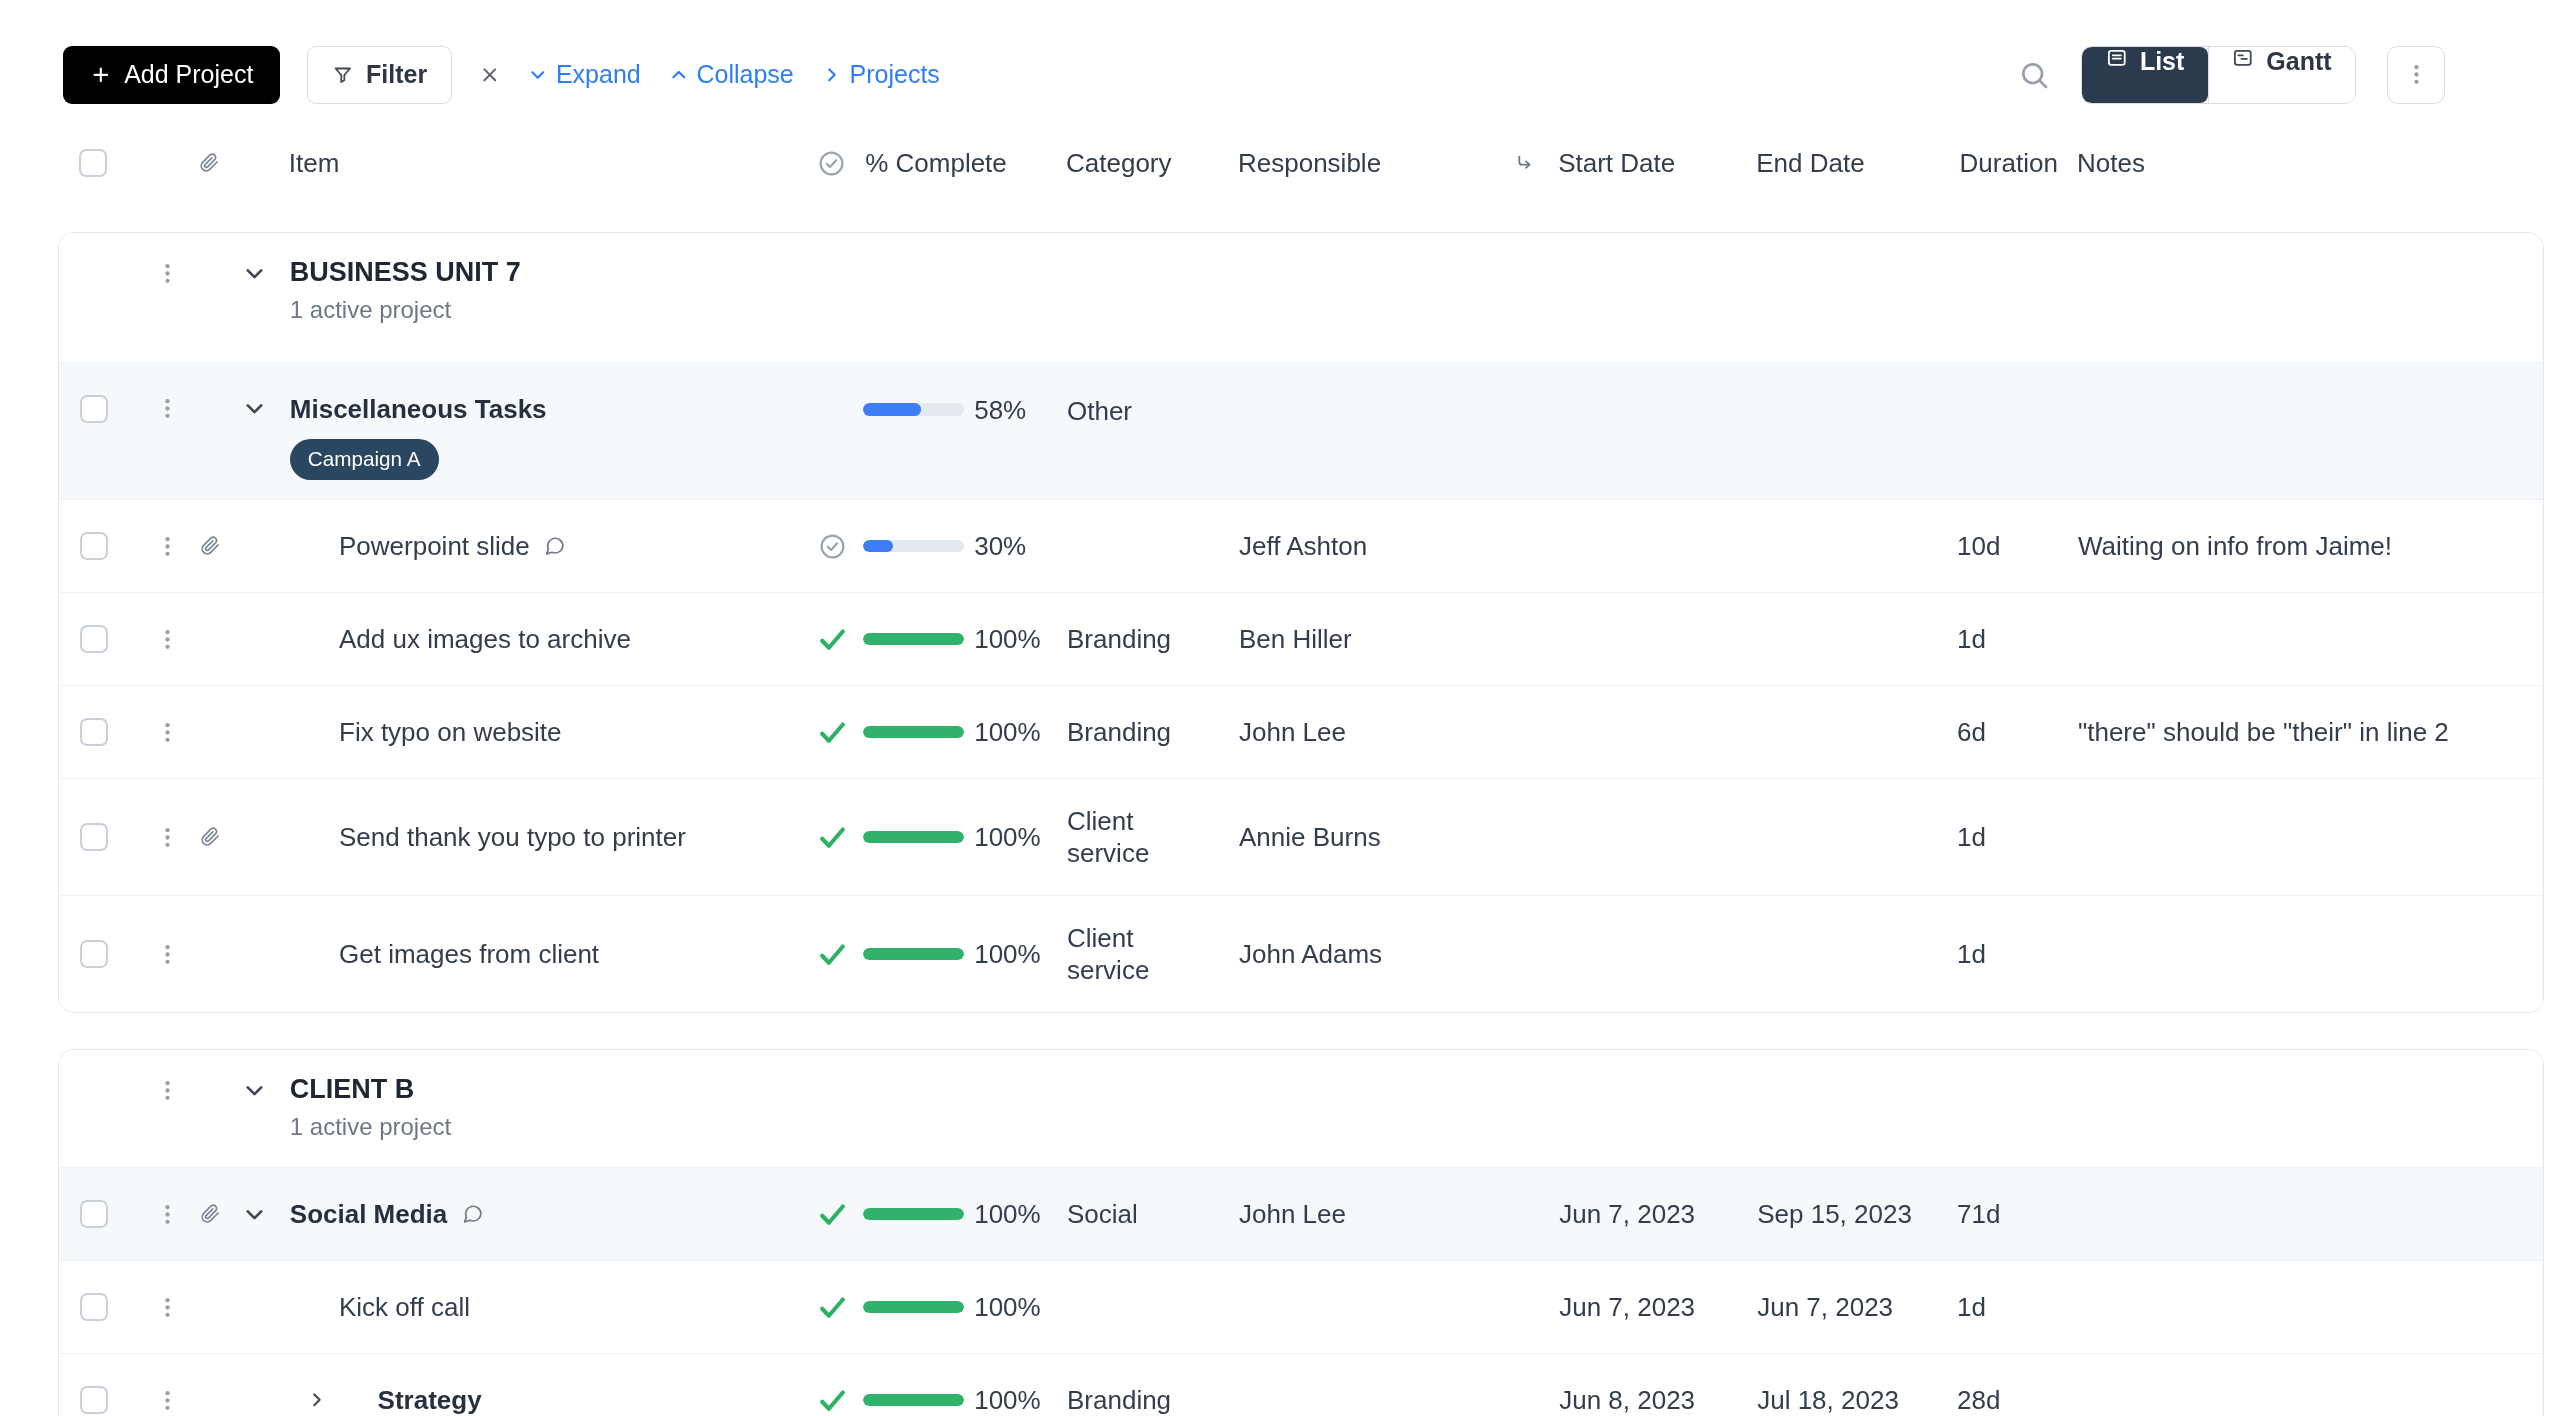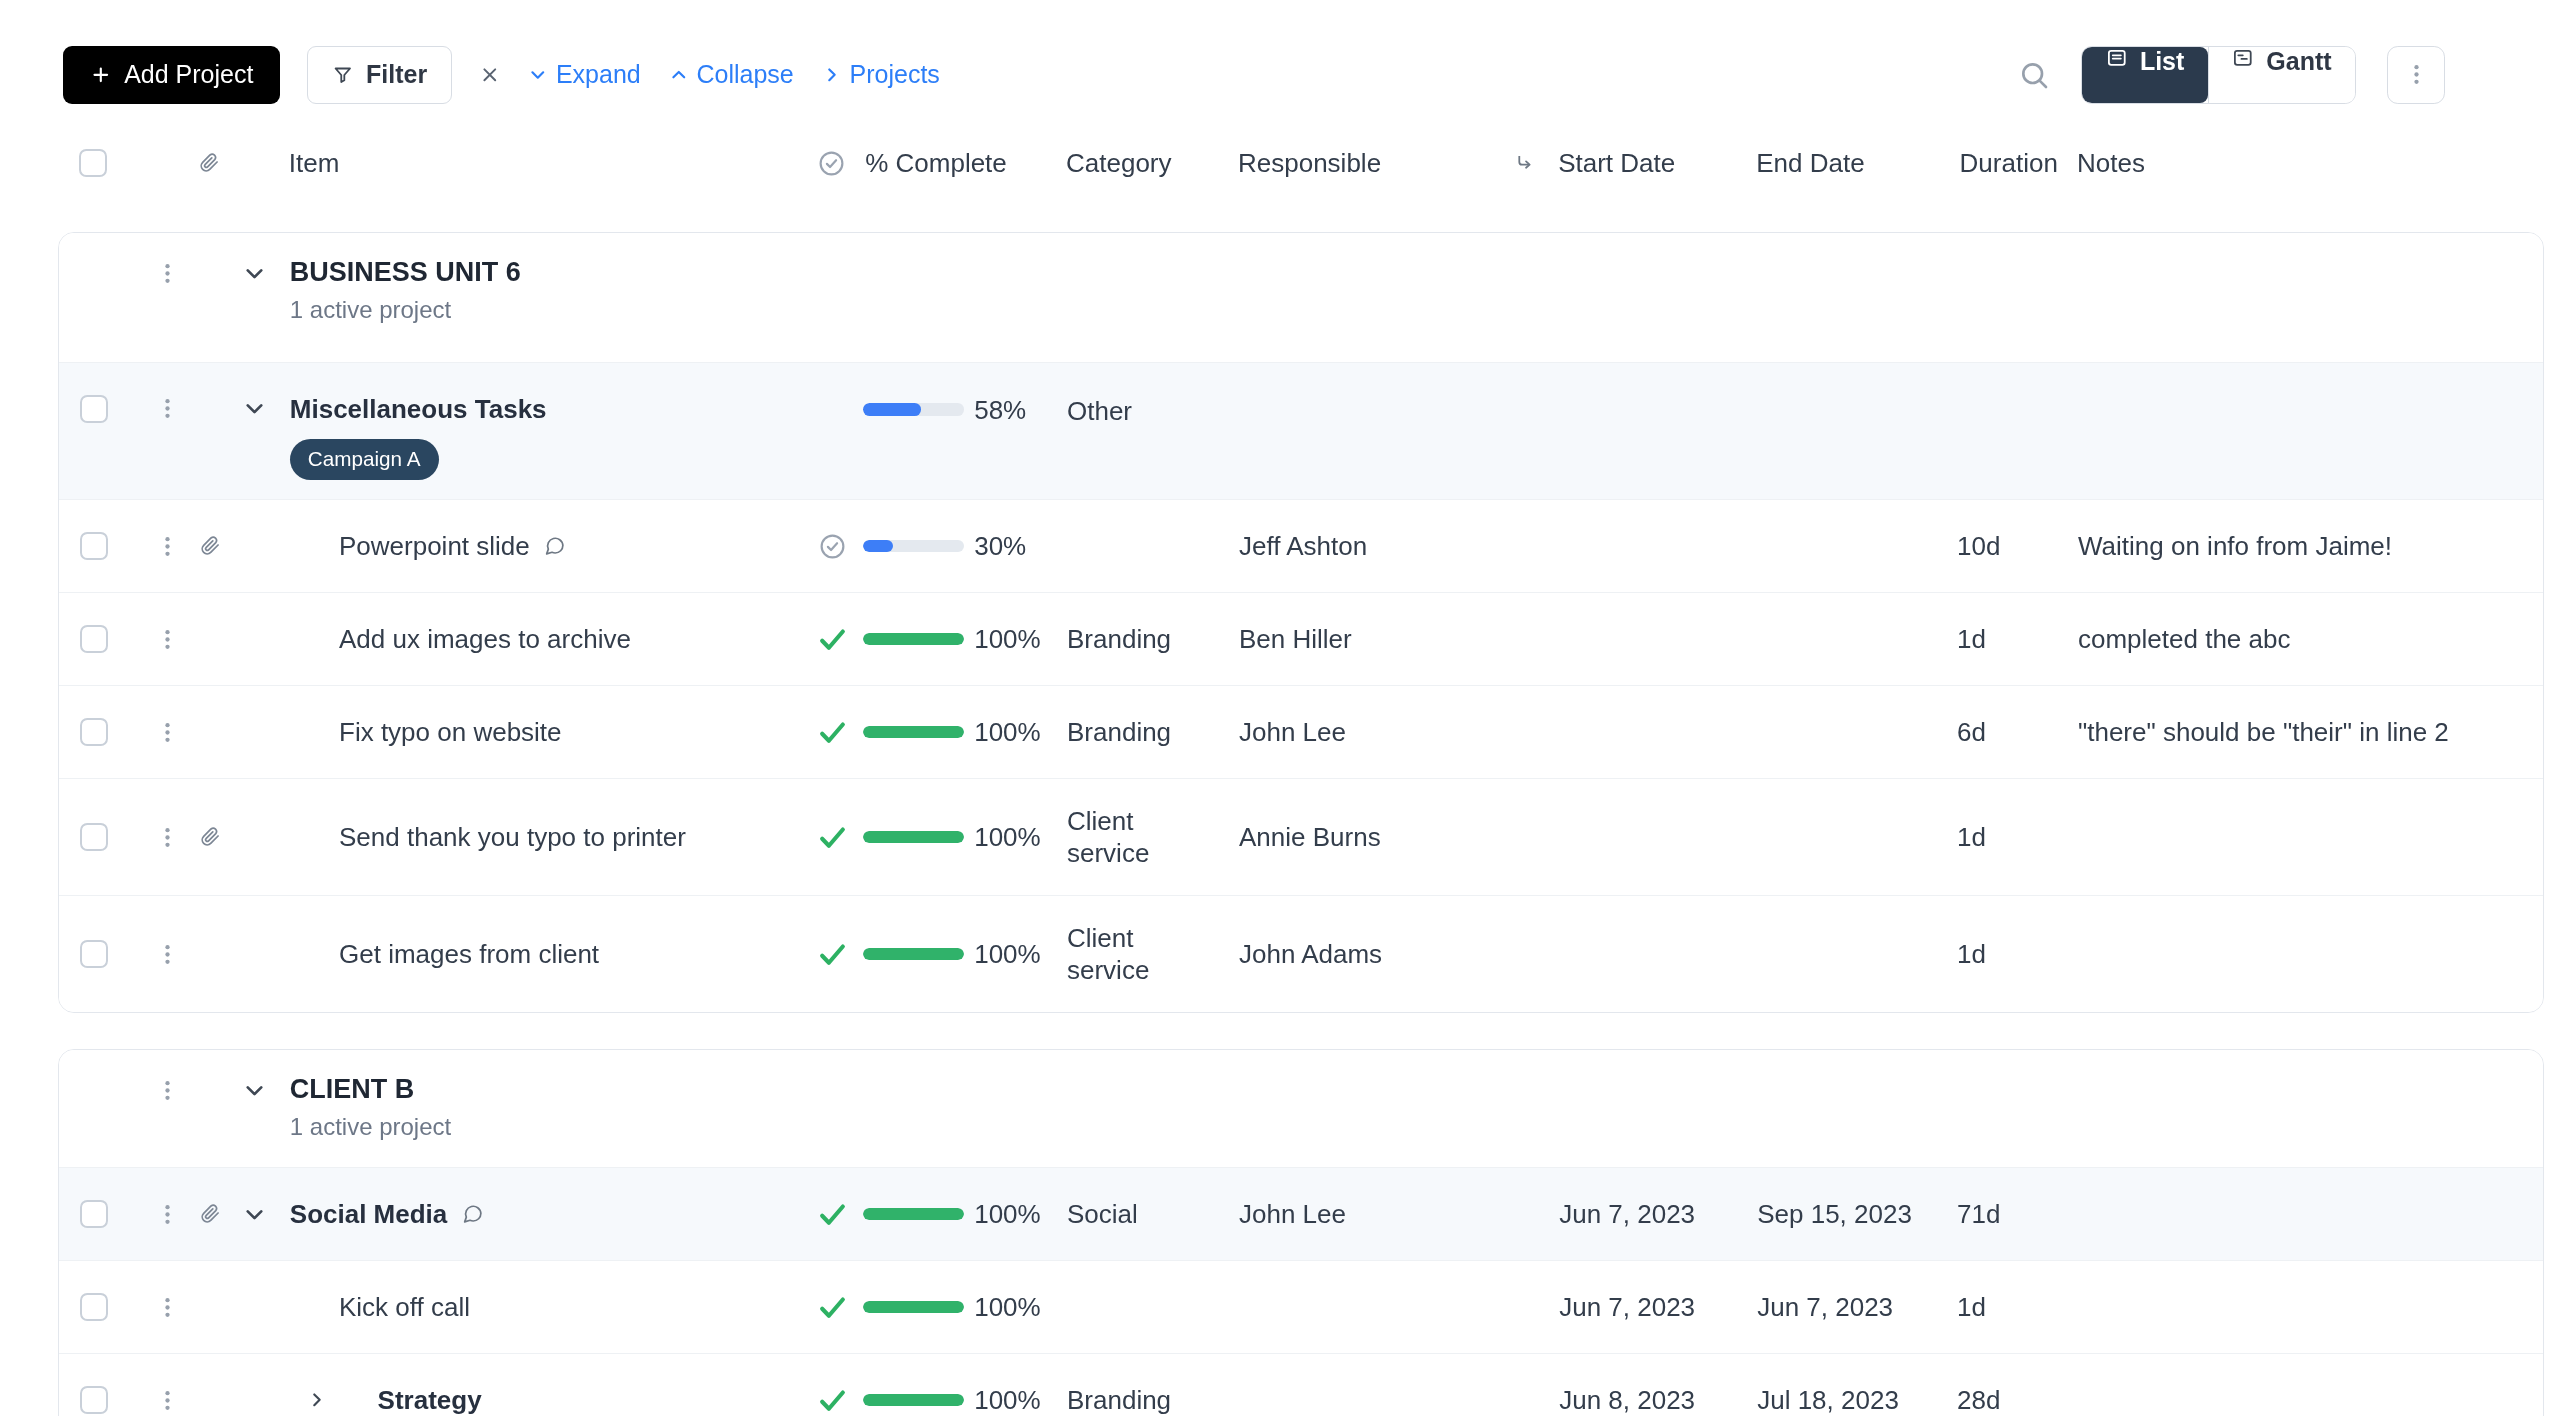--- a/index.html
+++ b/index.html
@@ -270,21 +270,21 @@
               </svg>
             </div>
           <div class="slot slot-attach"></div>
           <div class="slot slot-chev">
               <svg class="ic ic-dark" viewBox="0 0 30 30" width="27" height="27">
                 <use href="#i-chev-down"></use>
               </svg>
             </div>
         </div>
         <div class="group-title-cell">
-          <div class="group-title">BUSINESS UNIT 6</div>
+          <div class="group-title">BUSINESS UNIT 7</div>
           <div class="group-sub">1 active project</div>
         </div>
       </div>
 
       <div class="row grid shaded tall">
         <div class="controls">
           <div class="slot slot-check">
               <div class="checkbox"></div>
             </div>
           <div class="slot slot-kebab">
@@ -388,21 +388,20 @@
               <div class="bar-fill" style="width: 100%;"></div>
             </div>
         </div>
         <div class="cell pct">100%</div>
         <div class="cell cat">Branding</div>
         <div class="cell resp">Ben Hiller</div>
         <div class="cell sub-cell"></div>
         <div class="cell datec"></div>
         <div class="cell datec"></div>
         <div class="cell dur">1d</div>
-        <div class="cell notes">completed the abc</div>
       </div>
 
       <div class="row grid">
         <div class="controls">
           <div class="slot slot-check">
               <div class="checkbox"></div>
             </div>
           <div class="slot slot-kebab">
               <svg class="ic ic-gray" viewBox="0 0 30 30" width="27" height="27">
                 <use href="#i-kebab"></use>

